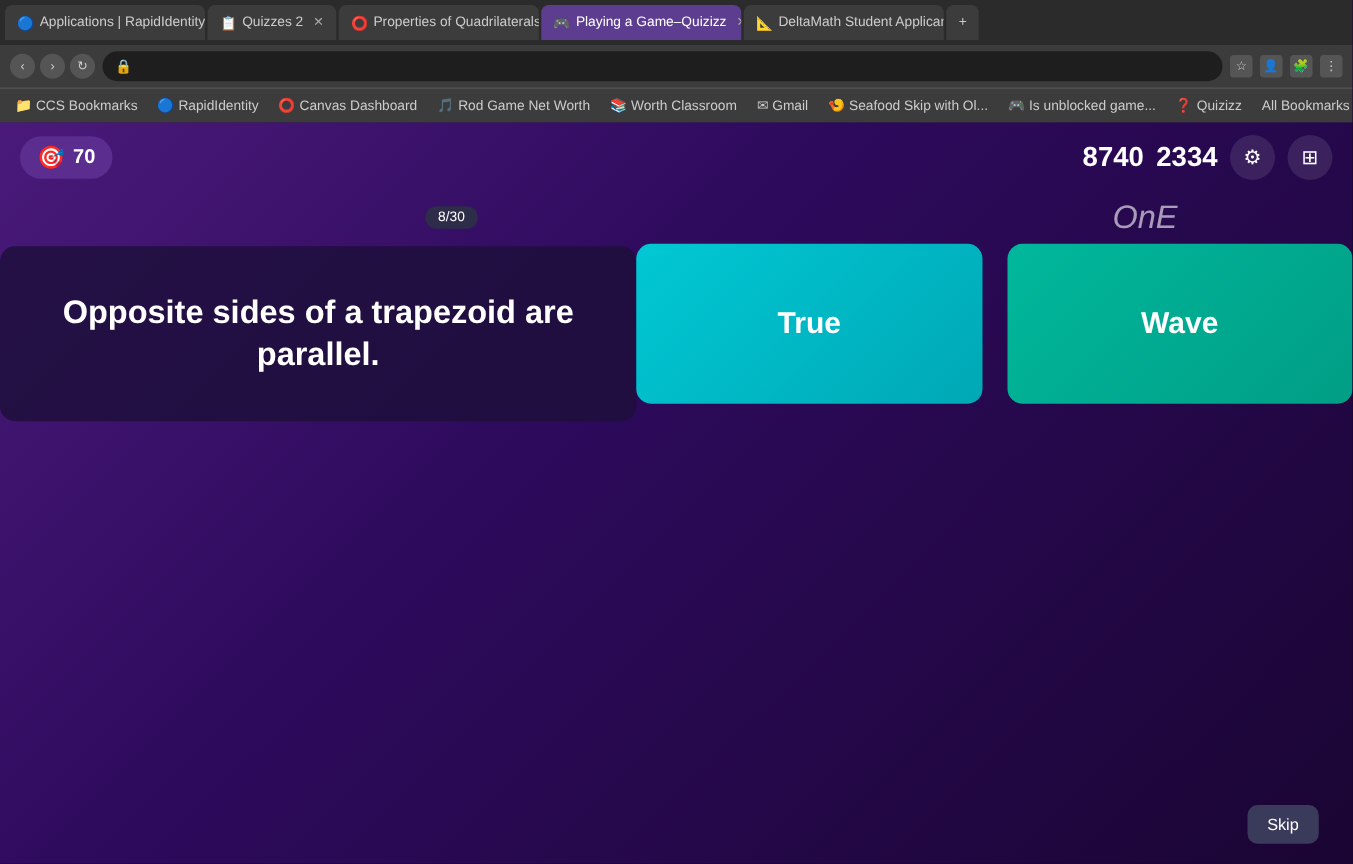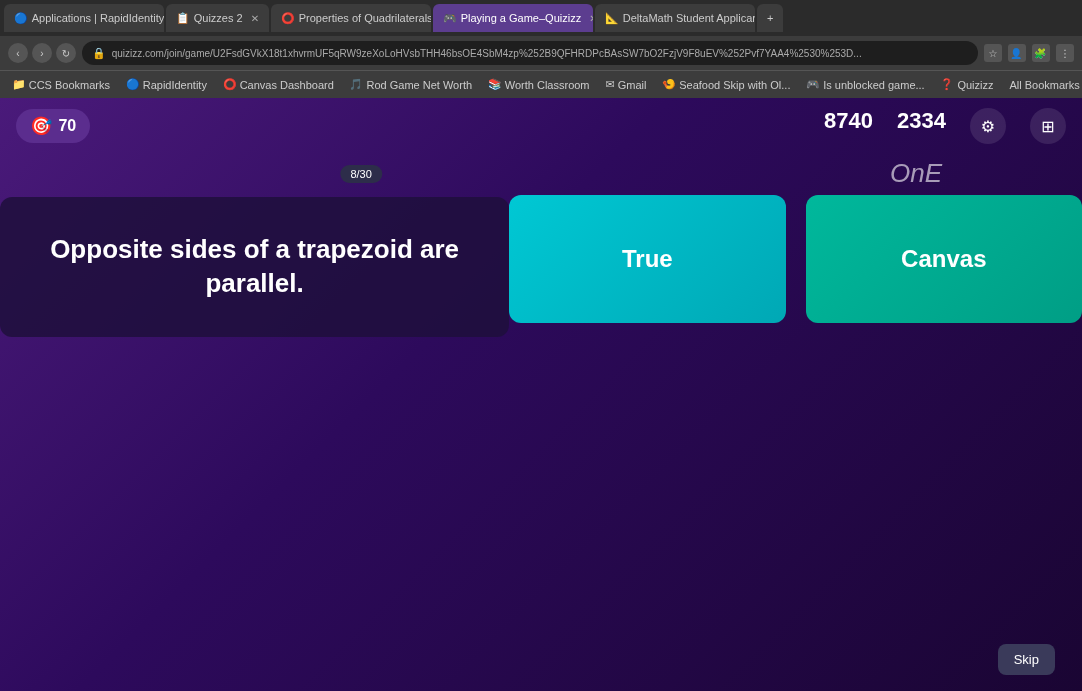--- a/index.html
+++ b/index.html
@@ -168,21 +168,22 @@
       color: white;
       font-size: 16px;
       font-weight: bold;
     }
     .score-icon {
       font-size: 18px;
     }
 
     .top-right-stats {
       display: flex;
-      gap: 24px;
+      align-items: center;
+      gap: 10px;
     }
 
     .stat-number {
       color: white;
       font-size: 22px;
       font-weight: bold;
     }
 
     .settings-icon-btn {
       width: 36px;
@@ -331,21 +332,20 @@
   </div>
 
   <div class="address-bar">
     <div class="nav-buttons">
       <div class="nav-btn">‹</div>
       <div class="nav-btn">›</div>
       <div class="nav-btn">↻</div>
     </div>
     <div class="url-bar">
       <span>🔒</span>
-      <span class="url-text">quizizz.com/join/game/U2FsdGVkX18t1xhvrmUF5qRW9zeXoLoHVsbTHH46bsOE4SbM4zp%252B9QFHRDPcBAsSW7bO2FzjV9F8uEV%252Pvf7YAA4%2530%253D...</span>
     </div>
     <div class="browser-actions">
       <div class="browser-action-btn">☆</div>
       <div class="browser-action-btn">👤</div>
       <div class="browser-action-btn">🧩</div>
       <div class="browser-action-btn">⋮</div>
     </div>
   </div>
 
   <div class="bookmarks-bar">
@@ -417,20 +417,20 @@
       <div class="question-box">
         <span class="question-text">Opposite sides of a trapezoid are parallel.</span>
       </div>
     </div>
 
     <div class="answers-grid">
       <button class="answer-btn answer-btn-true">
         <span>True</span>
       </button>
       <button class="answer-btn answer-btn-false">
-        <span>Canvas</span>
+        <span>Wave</span>
       </button>
     </div>
   </div>
 
   <button class="skip-btn">Skip</button>
 
 </div>
 
 </body></html>

